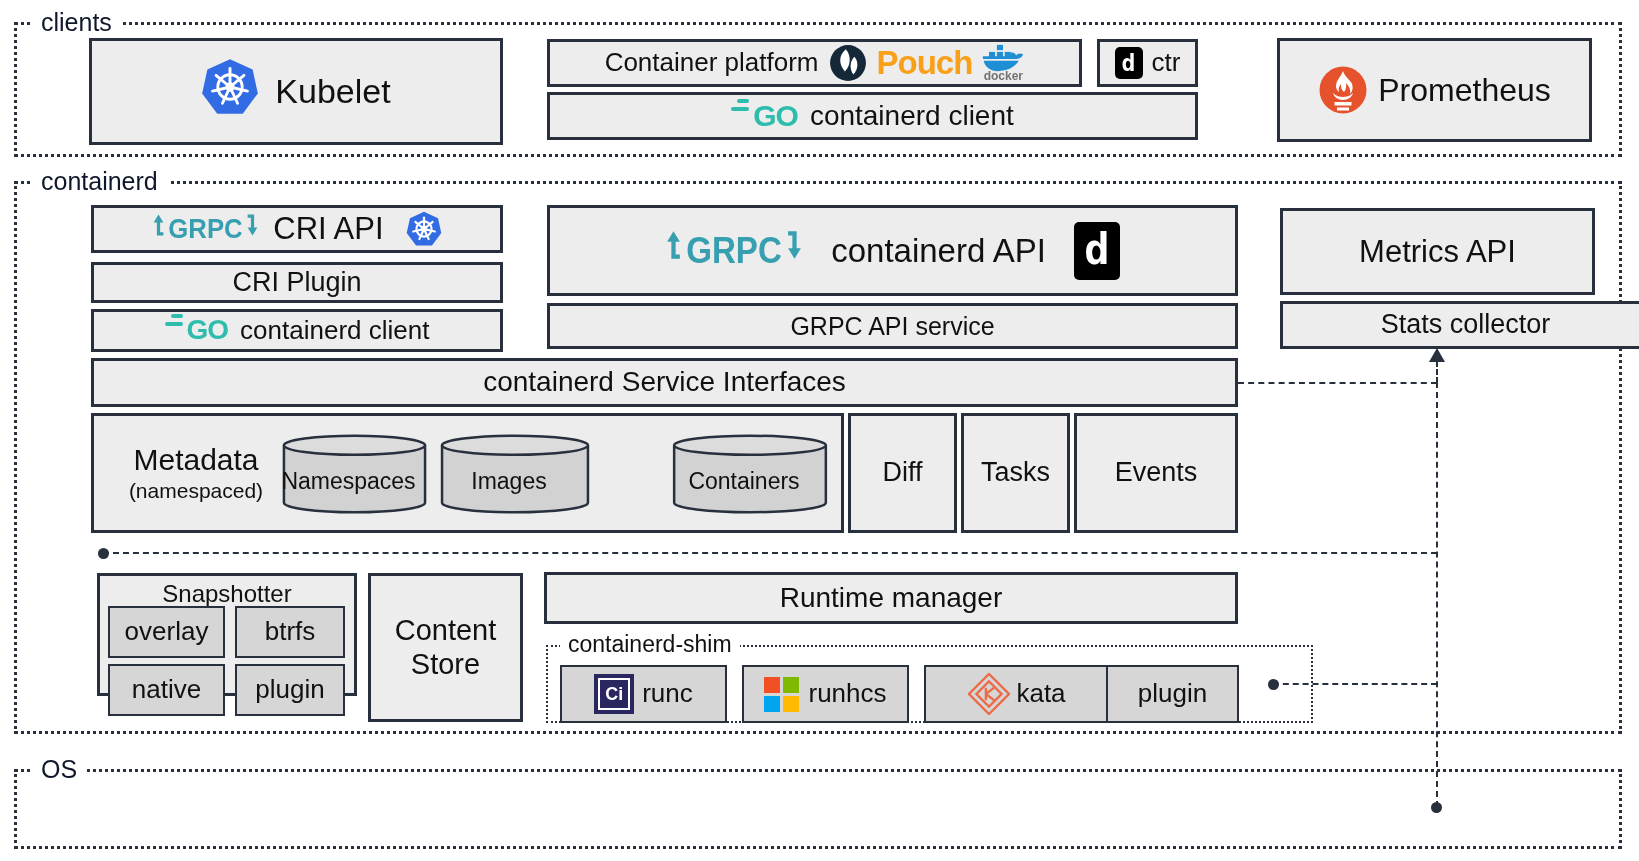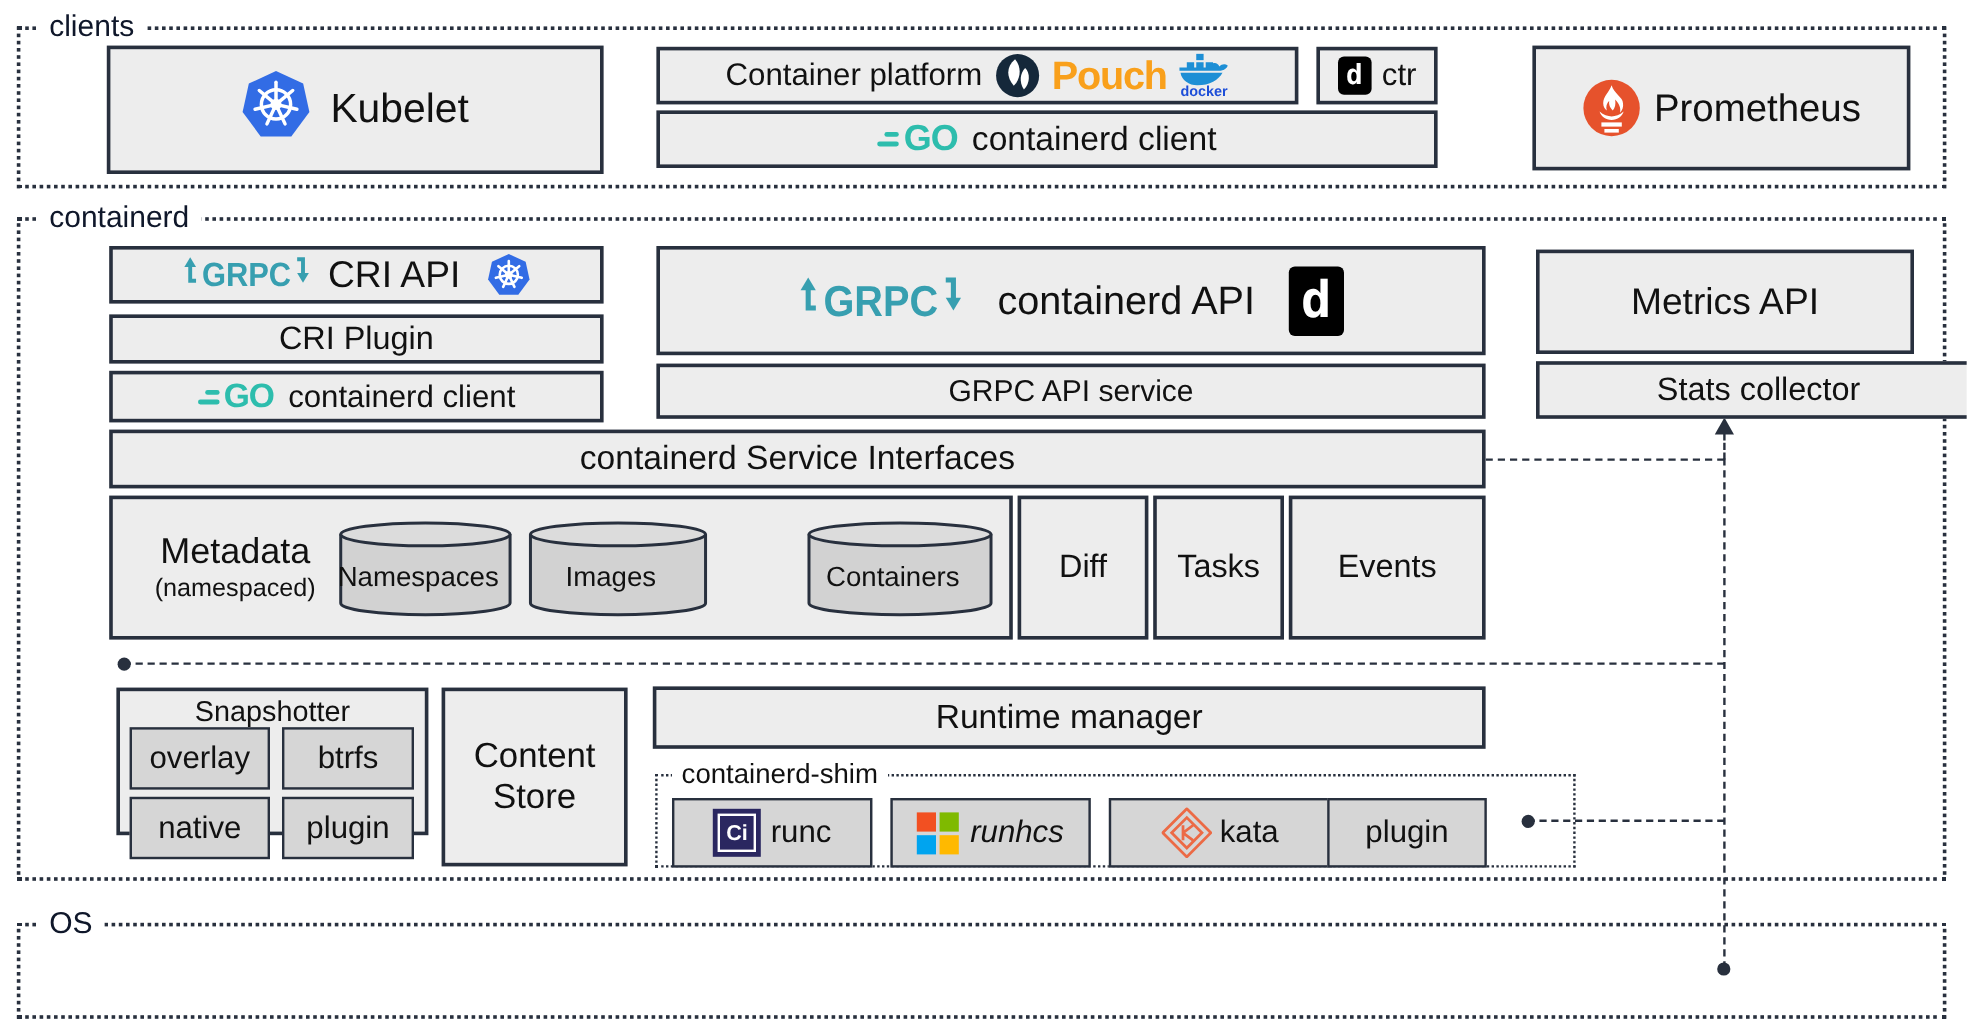--- a/index.html
+++ b/index.html
@@ -17,21 +17,21 @@
   .inner{background:#d6d6d6;border:2.5px solid #28303e;}
 
   
   .dash-h{position:absolute;border-top:2.5px dashed #28303e;height:0;}
   .dash-v{position:absolute;border-left:2.5px dashed #28303e;width:0;}
   .dot{position:absolute;width:11px;height:11px;border-radius:50%;background:#28303e;}
   .arrow-up{position:absolute;width:0;height:0;border-left:8px solid transparent;
             border-right:8px solid transparent;border-bottom:14px solid #28303e;}
 
   
-  .go-logo{display:inline-flex;align-items:center;color:#2dbdad;}
+  .go-logo{display:inline-flex;align-items:flex-start;color:#2dbdad;}
   .go-speed{display:flex;flex-direction:column;gap:4px;margin-right:4px;}
   .go-speed i{display:block;height:4px;background:#2dbdad;border-radius:2px;}
   .go-speed i:first-child{width:12px;margin-left:6px;}
   .go-speed i:last-child{width:18px;}
   .go-logo b{font-weight:800;letter-spacing:-1px;}
 
   .grpc-logo{display:inline-flex;align-items:flex-start;color:#379fb0;}
   .grpc-logo b{font-weight:800;letter-spacing:0;transform:scaleX(.92);}
 
   .cd{background:#000;color:#fff;border-radius:5px;display:inline-flex;align-items:center;
@@ -41,21 +41,21 @@
 
   .ms{display:grid;grid-template-columns:16px 16px;grid-template-rows:16px 16px;gap:3px;flex:none;}
   .ms i{display:block;}
 
   .oci{position:relative;width:40px;height:40px;background:#2a2760;display:inline-flex;
        align-items:center;justify-content:center;flex:none;}
   .oci .oci-frame{position:absolute;inset:4px;border:2.5px solid #fff;}
   .oci b{color:#fff;font-size:18px;font-weight:bold;z-index:1;font-family:"Liberation Sans",sans-serif;}
 
   .docker-wrap{display:inline-flex;flex-direction:column;align-items:center;line-height:1;flex:none;}
-  .docker-wrap .docker-word{color:#1d4ed8;font-size:12px;margin-top:-2px;font-weight:bold;}
+  .docker-wrap .docker-word{color:#737373;font-size:12px;margin-top:-2px;font-weight:bold;}
 
   
   .cylinder{position:absolute;}
   .cylinder svg{position:absolute;inset:0;width:100%;height:100%;}
   .cyl-label{position:absolute;left:0;right:12px;top:54%;transform:translateY(-35%);
              text-align:center;font-size:23px;}
 
   
   .meta-text{position:absolute;left:12px;top:0;bottom:0;width:180px;display:flex;
              flex-direction:column;align-items:center;justify-content:center;}
@@ -309,21 +309,21 @@
     <span class="shim-label">containerd-shim</span>
 
     <div class="box inner" style="left:12px;top:18px;width:167px;height:58px;font-size:26px;gap:8px;">
       <span class="oci">
           <span class="oci-frame"></span>
           <b>Ci</b>
         </span>
       <span>runc</span>
     </div>
 
-    <div class="box inner" style="left:194px;top:18px;width:167px;height:58px;font-size:26px;gap:9px;font-style:italic;">
+    <div class="box inner" style="left:194px;top:18px;width:167px;height:58px;font-size:26px;gap:9px;">
       <span class="ms">
         <i style="background:#F25022;"></i>
           <i style="background:#7FBA00;"></i>
         <i style="background:#00A4EF;"></i>
           <i style="background:#FFB900;"></i>
       </span>
       <span>runhcs</span>
     </div>
 
     <div class="box inner" style="left:376px;top:18px;width:186px;height:58px;font-size:26px;gap:6px;">

